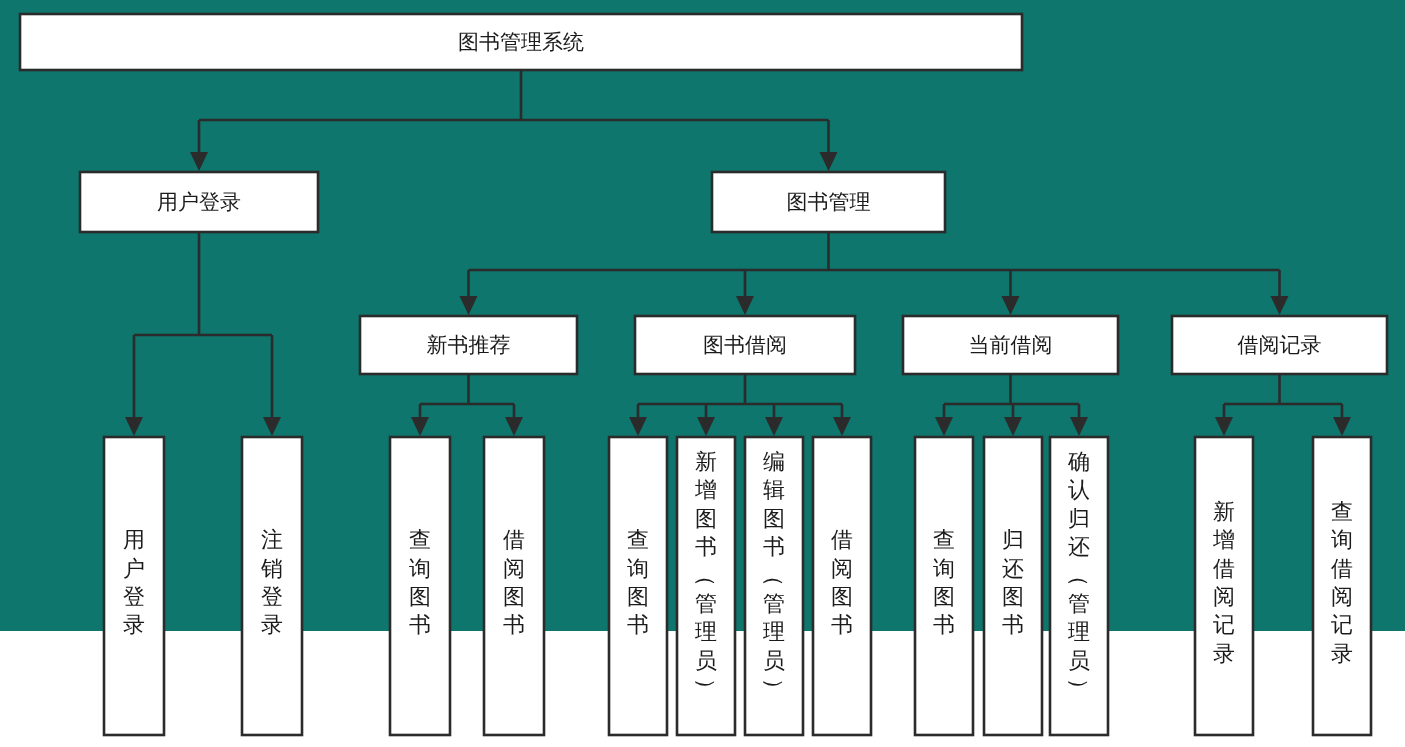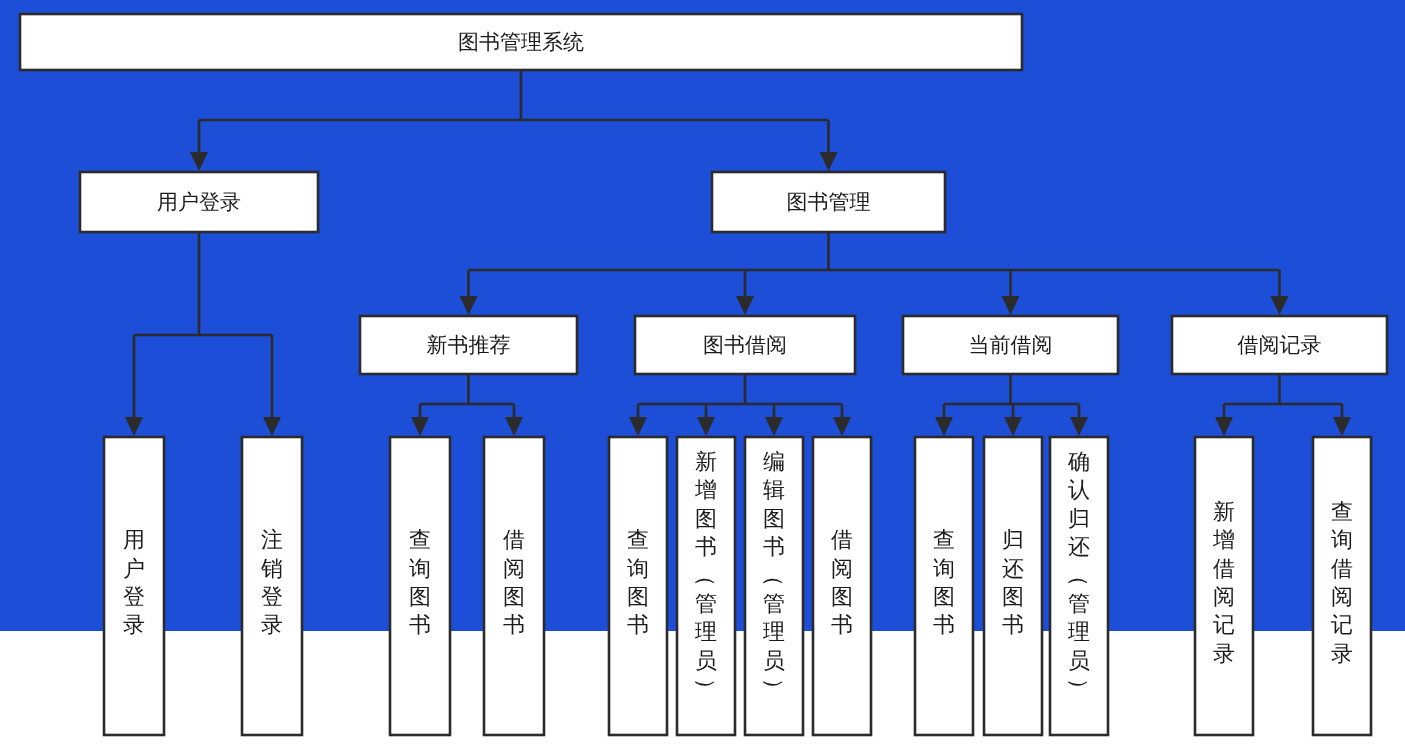--- a/index.html
+++ b/index.html
@@ -10,21 +10,21 @@
   body {
     width: 1405px;
     height: 747px;
     font-family: "Liberation Sans", "DejaVu Sans", sans-serif;
     overflow: hidden;
   }
   #diagram-root {
     position: relative;
     width: 1405px;
     height: 631px;
-    background: #1d4ed8;
+    background: #0f766e;
   }
   svg.diagram-canvas {
     display: block;
     width: 1405px;
     height: 747px;
   }
   .node-box {
     fill: #ffffff;
     stroke: #2b2b2b;
     stroke-width: 2.6;

